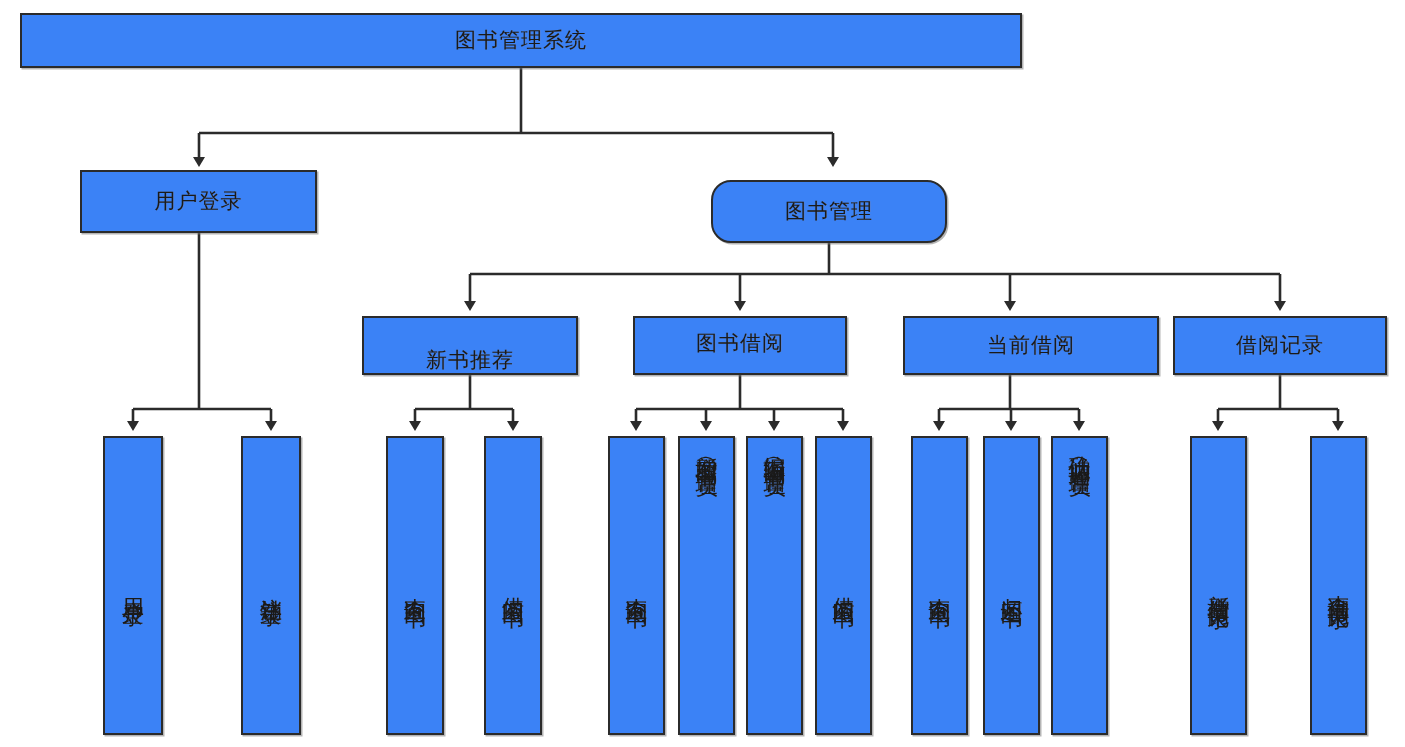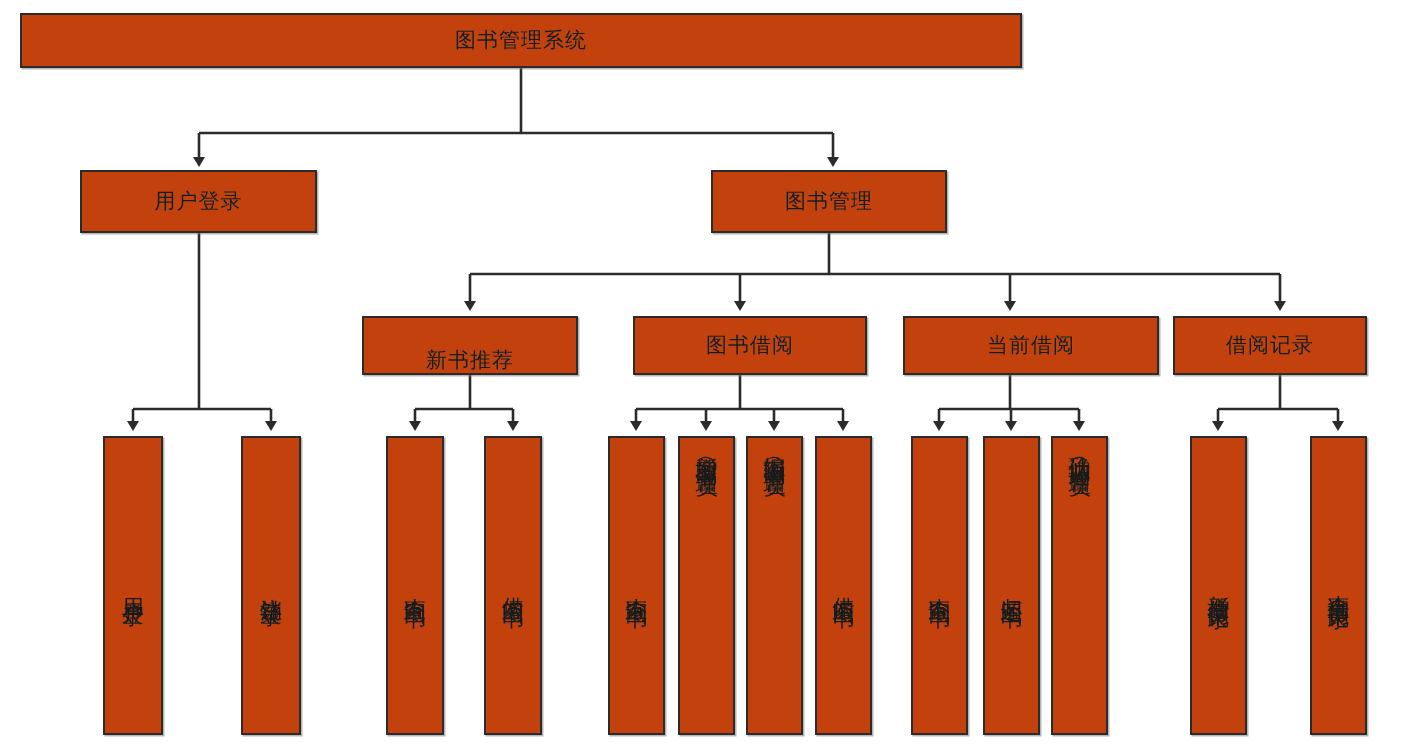--- a/index.html
+++ b/index.html
@@ -18,21 +18,21 @@
   svg#edges{
     position:absolute;
     left:0; top:0;
     width:1405px;
     height:747px;
     pointer-events:none;
   }
   .node{
     position:absolute;
     box-sizing:border-box;
-    background:#c2410c;
+    background:#3b82f6;
     border:2px solid #2b2b2b;
     display:flex;
     align-items:center;
     justify-content:center;
     box-shadow:1.5px 1.5px 0 rgba(120,120,120,0.55);
     z-index:2;
   }
   .node .lbl{
     font-size:21px;
     line-height:1.25;
@@ -126,34 +126,34 @@
     </g>
   </svg>
 
   <div class="node" id="n-root" style="left: 20px; top: 13px; width: 1002px; height: 55px;">
     <span class="lbl">图书管理系统</span>
   </div>
 
   <div class="node" id="n-user-login" style="left: 80px; top: 170px; width: 237px; height: 63px;">
     <span class="lbl">用户登录</span>
   </div>
-  <div class="node" id="n-book-mgmt" style="left: 711px; top: 170px; width: 236px; height: 63px;">
+  <div class="node" id="n-book-mgmt" style="left: 711px; top: 180px; width: 236px; height: 63px; border-radius: 20px;">
     <span class="lbl">图书管理</span>
   </div>
 
   <div class="node" id="n-new-book-rec" style="left: 362px; top: 316px; width: 216px; height: 59px; align-items: flex-end;">
     <span class="lbl">新书推荐</span>
   </div>
-  <div class="node" id="n-book-borrow" style="left: 633px; top: 316px; width: 234px; height: 59px;">
+  <div class="node" id="n-book-borrow" style="left: 633px; top: 316px; width: 214px; height: 59px; font-family: Liberation Mono, monospace;">
     <span class="lbl">图书借阅</span>
   </div>
   <div class="node" id="n-current-borrow" style="left: 903px; top: 316px; width: 256px; height: 59px;">
     <span class="lbl">当前借阅</span>
   </div>
-  <div class="node" id="n-borrow-record" style="left: 1173px; top: 316px; width: 194px; height: 59px; text-align: center;">
+  <div class="node" id="n-borrow-record" style="left: 1173px; top: 316px; width: 214px; height: 59px; text-align: center;">
     <span class="lbl">借阅记录</span>
   </div>
 
   <div id="leaf-layer">
       <div class="node leaf center-v" id="leaf-user-login" style="left: 103px; top: 436px; width: 60px; height: 299px;">
         <span class="vlbl">用户登录</span>
       </div>
       <div class="node leaf center-v" id="leaf-logout" style="left: 241px; top: 436px; width: 60px; height: 299px;">
         <span class="vlbl">注销登录</span>
       </div>

